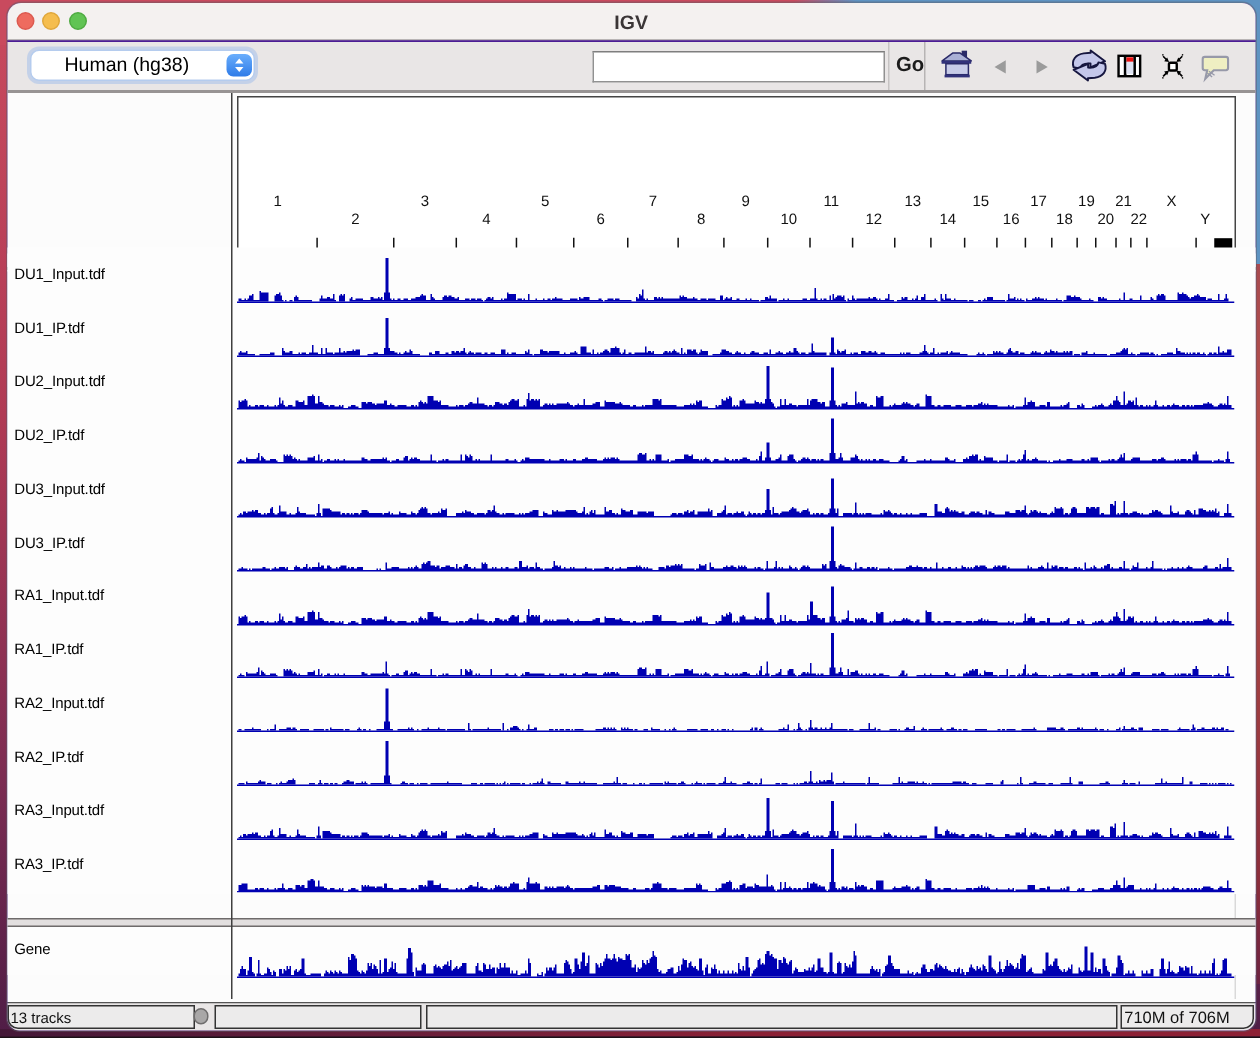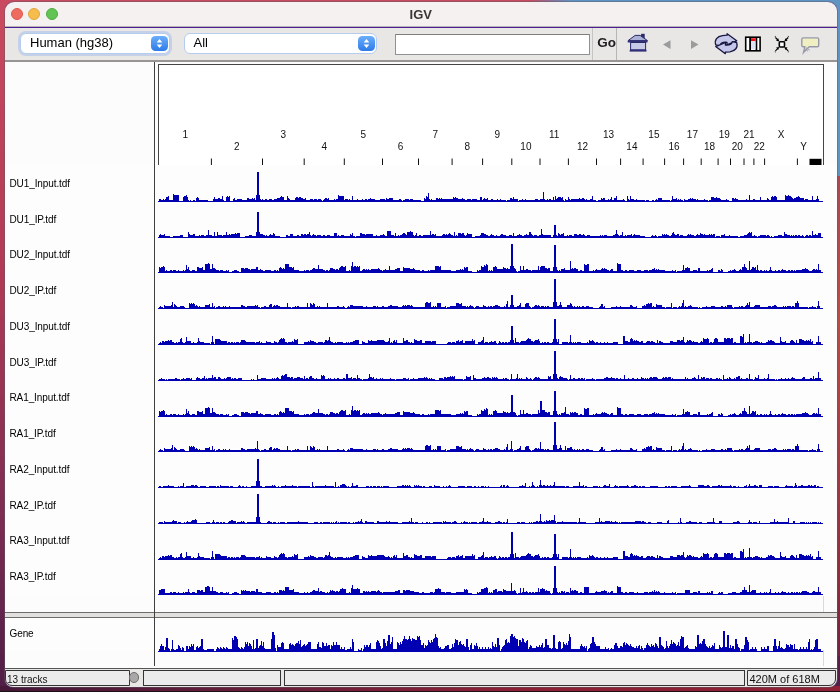--- a/index.html
+++ b/index.html
@@ -15,21 +15,21 @@
 #titlebar{position:absolute;left:0;top:0;width:100%;height:25px;background:#f4f1f0;
  border-radius:9px 9px 0 0;border-bottom:1px solid #b9b5b5}
 .tl{position:absolute;top:6.3px;width:12px;height:12px;border-radius:50%}
 #tl1{left:6.5px;background:#ee6b5f;border:.5px solid #dc5a50}
 #tl2{left:23.5px;background:#f5bd4e;border:.5px solid #e0a73b}
 #tl3{left:41.5px;background:#61c454;border:.5px solid #4fab42}
 #title{position:absolute;top:5px;width:100%;text-align:center;font-size:13px;font-weight:bold;color:#3a3536}
 #toolbar{position:absolute;left:0;top:26px;width:100%;height:34px;background:#e9e6e6;
  border-bottom:2px solid #989494}
 .combo{position:absolute;top:5px;height:21px;background:#fff;border:1.5px solid #b5ccee;
- border-radius:6px;font-size:13px;color:#000;line-height:18px;padding-left:9px}
+ border-radius:6px;font-size:13px;color:#000;line-height:18px;padding-left:22px}
 #combo1{left:15.5px;width:150px;box-shadow:0 0 0 2px rgba(150,185,235,.45)}
 #combo2{left:179px;width:193.5px}
 .cbtn{position:absolute;right:1.5px;top:1.5px;width:17px;height:15px;border-radius:4.5px;
  background:linear-gradient(#6aaefc,#2e7be8)}
 .cbtn svg{position:absolute;left:0;top:0}
 #field{position:absolute;left:390.5px;top:6px;width:195px;height:20.5px;background:#fff;
  border:1px solid #919191;border-top-color:#7e7e7e}
 #gobox{position:absolute;left:587.5px;top:0;width:25px;height:32px;border-left:1px solid #c6c3c3;
  border-right:1px solid #b7b4b4;text-align:right;font-size:13.5px;font-weight:700;color:#1c1c1c;line-height:30px}
 #content{position:absolute;left:0;top:60px;width:100%;height:605.5px;background:#fcfcfc}
@@ -70,25 +70,20 @@
 <div id="bgbot2"></div>
 <div id="win">
  <div id="titlebar">
   <div class="tl" id="tl1"></div>
       <div class="tl" id="tl2"></div>
       <div class="tl" id="tl3"></div>
   <div id="title">IGV</div>
  </div>
  <div id="toolbar">
   <div class="combo" id="combo1">Human (hg38)<div class="cbtn">
-          <svg width="17" height="15">
-   <path d="M8.5 3 L11.3 6.4 H5.7 Z M8.5 12 L5.7 8.6 H11.3 Z" fill="#fff"></path>
-          </svg>
-        </div></div>
-  <div class="combo" id="combo2">All<div class="cbtn">
           <svg width="17" height="15">
    <path d="M8.5 3 L11.3 6.4 H5.7 Z M8.5 12 L5.7 8.6 H11.3 Z" fill="#fff"></path>
           </svg>
         </div></div>
   <div id="field"></div>
   <div id="gobox">Go</div>
   <svg id="icons" style="position:absolute;left:0;top:0" width="835.5" height="34" viewBox="4.5 28 835.5 34">
 
    <g>
     <rect x="640.6" y="33.8" width="3.6" height="5.5" fill="#2a2a68"></rect>
@@ -233,14 +228,14 @@
           <path class="bl" d="M0 33.5H665"></path>
           <path class="bar" d="M1.5 33.0V31.0M2.5 33.0V28.0M3.5 33.0V26.0M4.5 33.0V28.0M5.5 33.0V28.0M6.5 33.0V32.0M7.5 33.0V29.0M8.5 33.0V20.0M9.5 33.0V20.0M10.5 33.0V30.0M11.5 33.0V31.0M13.5 33.0V31.0M14.5 33.0V22.0M15.5 33.0V31.0M16.5 33.0V32.0M17.5 33.0V32.0M18.5 33.0V31.0M19.5 33.0V31.0M20.5 33.0V27.0M21.5 33.0V28.0M22.5 33.0V30.0M23.5 33.0V32.0M24.5 33.0V29.0M25.5 33.0V30.0M28.5 33.0V28.0M29.5 33.0V28.0M30.5 33.0V31.0M31.5 33.0V28.0M32.5 33.0V29.0M33.5 33.0V26.0M34.5 33.0V28.0M35.5 33.0V26.0M36.5 33.0V32.0M37.5 33.0V32.0M38.5 33.0V29.0M39.5 33.0V28.0M40.5 33.0V30.0M41.5 33.0V29.0M42.5 33.0V28.0M43.5 33.0V21.0M44.5 33.0V21.0M45.5 33.0V31.0M46.5 33.0V32.0M47.5 33.0V32.0M48.5 33.0V32.0M49.5 33.0V31.0M50.5 33.0V31.0M51.5 33.0V31.0M52.5 33.0V31.0M53.5 33.0V31.0M54.5 33.0V31.0M55.5 33.0V31.0M58.5 33.0V31.0M59.5 33.0V29.0M60.5 33.0V30.0M61.5 33.0V31.0M62.5 33.0V29.0M63.5 33.0V30.0M64.5 33.0V31.0M65.5 33.0V29.0M66.5 33.0V30.0M67.5 33.0V31.0M68.5 33.0V29.0M69.5 33.0V30.0M70.5 33.0V31.0M71.5 33.0V31.0M72.5 33.0V31.0M73.5 33.0V31.0M74.5 33.0V20.0M75.5 33.0V22.0M76.5 33.0V18.0M77.5 33.0V18.0M78.5 33.0V19.0M79.5 33.0V21.0M80.5 33.0V29.0M81.5 33.0V30.0M82.5 33.0V31.0M83.5 33.0V29.0M84.5 33.0V30.0M85.5 33.0V31.0M86.5 33.0V29.0M87.5 33.0V24.0M88.5 33.0V26.0M89.5 33.0V24.0M90.5 33.0V28.0M91.5 33.0V25.0M92.5 33.0V26.0M93.5 33.0V28.0M94.5 33.0V31.0M95.5 33.0V22.0M96.5 33.0V31.0M97.5 33.0V30.0M98.5 33.0V21.0M99.5 33.0V21.0M100.5 33.0V30.0M101.5 33.0V28.0M102.5 33.0V27.0M103.5 33.0V23.0M104.5 33.0V28.0M105.5 33.0V24.0M106.5 33.0V30.0M107.5 33.0V31.0M108.5 33.0V31.0M109.5 33.0V31.0M110.5 33.0V31.0M111.5 33.0V31.0M112.5 33.0V31.0M113.5 33.0V21.0M114.5 33.0V14.0M115.5 33.0V14.0M116.5 33.0V17.0M117.5 33.0V30.0M119.5 33.0V27.0M120.5 33.0V29.0M121.5 33.0V29.0M122.5 33.0V29.0M123.5 33.0V25.0M124.5 33.0V24.0M125.5 33.0V25.0M126.5 33.0V31.0M127.5 33.0V31.0M128.5 33.0V31.0M129.5 33.0V31.0M130.5 33.0V31.0M131.5 33.0V26.0M132.5 33.0V25.0M133.5 33.0V27.0M134.5 33.0V26.0M135.5 33.0V27.0M136.5 33.0V28.0M137.5 33.0V26.0M138.5 33.0V25.0M139.5 33.0V25.0M140.5 33.0V23.0M141.5 33.0V26.0M142.5 33.0V22.0M143.5 33.0V29.0M144.5 33.0V28.0M145.5 33.0V27.0M146.5 33.0V26.0M147.5 33.0V28.0M148.5 33.0V27.0M149.5 33.0V26.0M150.5 33.0V24.0M151.5 33.0V24.0M152.5 33.0V24.0M153.5 33.0V31.0M154.5 33.0V31.0M155.5 33.0V31.0M156.5 33.0V31.0M157.5 33.0V31.0M158.5 33.0V31.0M159.5 33.0V26.0M160.5 33.0V24.0M161.5 33.0V29.0M162.5 33.0V29.0M163.5 33.0V30.0M164.5 33.0V24.0M165.5 33.0V25.0M166.5 33.0V28.0M167.5 33.0V28.0M168.5 33.0V25.0M169.5 33.0V28.0M170.5 33.0V27.0M171.5 33.0V27.0M172.5 33.0V31.0M173.5 33.0V27.0M174.5 33.0V28.0M175.5 33.0V24.0M176.5 33.0V27.0M177.5 33.0V27.0M178.5 33.0V24.0M179.5 33.0V27.0M180.5 33.0V27.0M181.5 33.0V27.0M182.5 33.0V31.0M183.5 33.0V29.0M184.5 33.0V31.0M185.5 33.0V31.0M186.5 33.0V29.0M187.5 33.0V32.0M188.5 33.0V32.0M189.5 33.0V31.0M190.5 33.0V31.0M191.5 33.0V31.0M192.5 33.0V29.0M193.5 33.0V31.0M194.5 33.0V21.0M195.5 33.0V24.0M200.5 33.0V31.0M201.5 33.0V32.0M202.5 33.0V32.0M203.5 33.0V30.0M205.5 33.0V31.0M206.5 33.0V27.0M207.5 33.0V29.0M208.5 33.0V27.0M209.5 33.0V27.0M210.5 33.0V29.0M211.5 33.0V27.0M212.5 33.0V25.0M213.5 33.0V31.0M214.5 33.0V31.0M215.5 33.0V31.0M216.5 33.0V31.0M217.5 33.0V31.0M218.5 33.0V24.0M219.5 33.0V22.0M220.5 33.0V23.0M221.5 33.0V25.0M222.5 33.0V28.0M223.5 33.0V31.0M224.5 33.0V30.0M225.5 33.0V21.0M226.5 33.0V21.0M227.5 33.0V25.0M228.5 33.0V28.0M229.5 33.0V23.0M230.5 33.0V17.0M231.5 33.0V17.0M232.5 33.0V26.0M233.5 33.0V24.0M234.5 33.0V19.0M235.5 33.0V31.0M236.5 33.0V31.0M237.5 33.0V31.0M238.5 33.0V31.0M239.5 33.0V24.0M240.5 33.0V25.0M241.5 33.0V27.0M242.5 33.0V24.0M243.5 33.0V26.0M244.5 33.0V23.0M245.5 33.0V21.0M246.5 33.0V18.0M247.5 33.0V21.0M248.5 33.0V21.0M249.5 33.0V22.0M250.5 33.0V21.0M251.5 33.0V18.0M252.5 33.0V21.0M253.5 33.0V23.0M254.5 33.0V20.0M255.5 33.0V21.0M256.5 33.0V21.0M257.5 33.0V22.0M258.5 33.0V22.0M259.5 33.0V18.0M260.5 33.0V19.0M261.5 33.0V18.0M262.5 33.0V22.0M263.5 33.0V27.0M264.5 33.0V27.0M265.5 33.0V25.0M266.5 33.0V30.0M267.5 33.0V27.0M268.5 33.0V28.0M269.5 33.0V27.0M270.5 33.0V22.0M271.5 33.0V24.0M272.5 33.0V25.0M273.5 33.0V22.0M274.5 33.0V24.0M275.5 33.0V21.0M276.5 33.0V20.0M277.5 33.0V16.0M278.5 33.0V19.0M279.5 33.0V20.0M280.5 33.0V28.0M281.5 33.0V30.0M282.5 33.0V29.0M283.5 33.0V31.0M284.5 33.0V31.0M285.5 33.0V31.0M286.5 33.0V30.0M287.5 33.0V28.0M288.5 33.0V28.0M289.5 33.0V27.0M290.5 33.0V27.0M291.5 33.0V31.0M292.5 33.0V31.0M293.5 33.0V30.0M294.5 33.0V26.0M295.5 33.0V29.0M296.5 33.0V25.0M297.5 33.0V21.0M298.5 33.0V22.0M299.5 33.0V22.0M300.5 33.0V27.0M301.5 33.0V24.0M302.5 33.0V23.0M303.5 33.0V26.0M304.5 33.0V27.0M305.5 33.0V26.0M306.5 33.0V28.0M307.5 33.0V29.0M308.5 33.0V21.0M309.5 33.0V21.0M310.5 33.0V29.0M311.5 33.0V32.0M312.5 33.0V27.0M313.5 33.0V25.0M314.5 33.0V31.0M315.5 33.0V31.0M316.5 33.0V27.0M317.5 33.0V28.0M318.5 33.0V25.0M319.5 33.0V28.0M320.5 33.0V31.0M321.5 33.0V29.0M322.5 33.0V31.0M323.5 33.0V31.0M324.5 33.0V29.0M325.5 33.0V31.0M326.5 33.0V31.0M327.5 33.0V29.0M328.5 33.0V31.0M329.5 33.0V31.0M330.5 33.0V29.0M331.5 33.0V31.0M332.5 33.0V30.0M333.5 33.0V31.0M334.5 33.0V24.0M335.5 33.0V28.0M336.5 33.0V29.0M337.5 33.0V26.0M338.5 33.0V29.0M339.5 33.0V20.0M340.5 33.0V20.0M341.5 33.0V27.0M343.5 33.0V31.0M344.5 33.0V29.0M345.5 33.0V28.0M346.5 33.0V27.0M347.5 33.0V22.0M348.5 33.0V21.0M349.5 33.0V25.0M350.5 33.0V24.0M351.5 33.0V25.0M352.5 33.0V18.0M353.5 33.0V16.0M354.5 33.0V16.0M355.5 33.0V19.0M356.5 33.0V18.0M357.5 33.0V20.0M358.5 33.0V21.0M359.5 33.0V21.0M360.5 33.0V28.0M361.5 33.0V22.0M362.5 33.0V22.0M363.5 33.0V24.0M364.5 33.0V20.0M365.5 33.0V21.0M366.5 33.0V24.0M367.5 33.0V25.0M368.5 33.0V23.0M369.5 33.0V22.0M370.5 33.0V31.0M371.5 33.0V29.0M372.5 33.0V27.0M373.5 33.0V28.0M374.5 33.0V30.0M375.5 33.0V30.0M376.5 33.0V30.0M377.5 33.0V30.0M378.5 33.0V28.0M379.5 33.0V29.0M380.5 33.0V29.0M381.5 33.0V27.0M382.5 33.0V29.0M383.5 33.0V27.0M384.5 33.0V25.0M385.5 33.0V30.0M386.5 33.0V29.0M387.5 33.0V21.0M388.5 33.0V21.0M389.5 33.0V27.0M390.5 33.0V27.0M391.5 33.0V30.0M392.5 33.0V30.0M393.5 33.0V31.0M394.5 33.0V30.0M395.5 33.0V17.0M396.5 33.0V17.0M397.5 33.0V30.0M398.5 33.0V31.0M399.5 33.0V31.0M400.5 33.0V24.0M401.5 33.0V23.0M402.5 33.0V24.0M403.5 33.0V31.0M404.5 33.0V30.0M405.5 33.0V24.0M406.5 33.0V26.0M407.5 33.0V27.0M408.5 33.0V25.0M409.5 33.0V27.0M410.5 33.0V23.0M411.5 33.0V16.0M412.5 33.0V19.0M413.5 33.0V31.0M414.5 33.0V31.0M415.5 33.0V31.0M416.5 33.0V31.0M417.5 33.0V31.0M418.5 33.0V31.0M419.5 33.0V31.0M420.5 33.0V31.0M421.5 33.0V31.0M422.5 33.0V28.0M423.5 33.0V26.0M424.5 33.0V28.0M425.5 33.0V29.0M426.5 33.0V28.0M427.5 33.0V30.0M428.5 33.0V28.0M430.5 33.0V31.0M431.5 33.0V30.0M432.5 33.0V26.0M433.5 33.0V25.0M434.5 33.0V19.0M435.5 33.0V19.0M436.5 33.0V24.0M437.5 33.0V26.0M438.5 33.0V28.0M439.5 33.0V28.0M440.5 33.0V28.0M441.5 33.0V28.0M442.5 33.0V31.0M443.5 33.0V31.0M444.5 33.0V31.0M445.5 33.0V31.0M446.5 33.0V31.0M447.5 33.0V29.0M448.5 33.0V31.0M449.5 33.0V31.0M450.5 33.0V30.0M451.5 33.0V32.0M452.5 33.0V31.0M453.5 33.0V30.0M454.5 33.0V31.0M455.5 33.0V31.0M456.5 33.0V27.0M457.5 33.0V25.0M458.5 33.0V25.0M459.5 33.0V28.0M460.5 33.0V30.0M461.5 33.0V30.0M462.5 33.0V28.0M463.5 33.0V28.0M464.5 33.0V29.0M465.5 33.0V25.0M466.5 33.0V24.0M467.5 33.0V27.0M468.5 33.0V25.0M469.5 33.0V26.0M470.5 33.0V27.0M471.5 33.0V28.0M472.5 33.0V26.0M473.5 33.0V28.0M474.5 33.0V29.0M475.5 33.0V29.0M476.5 33.0V30.0M477.5 33.0V30.0M478.5 33.0V28.0M479.5 33.0V30.0M480.5 33.0V28.0M481.5 33.0V27.0M482.5 33.0V31.0M483.5 33.0V28.0M484.5 33.0V30.0M485.5 33.0V32.0M486.5 33.0V30.0M487.5 33.0V30.0M488.5 33.0V27.0M489.5 33.0V25.0M490.5 33.0V27.0M491.5 33.0V28.0M492.5 33.0V29.0M493.5 33.0V26.0M494.5 33.0V28.0M495.5 33.0V27.0M496.5 33.0V29.0M497.5 33.0V25.0M498.5 33.0V26.0M499.5 33.0V28.0M500.5 33.0V30.0M501.5 33.0V19.0M502.5 33.0V19.0M503.5 33.0V27.0M504.5 33.0V28.0M505.5 33.0V29.0M506.5 33.0V31.0M507.5 33.0V30.0M508.5 33.0V23.0M509.5 33.0V28.0M510.5 33.0V30.0M511.5 33.0V28.0M512.5 33.0V26.0M513.5 33.0V22.0M514.5 33.0V26.0M515.5 33.0V24.0M516.5 33.0V25.0M517.5 33.0V26.0M518.5 33.0V28.0M519.5 33.0V27.0M520.5 33.0V24.0M521.5 33.0V28.0M522.5 33.0V21.0M523.5 33.0V18.0M524.5 33.0V19.0M525.5 33.0V19.0M526.5 33.0V30.0M527.5 33.0V29.0M528.5 33.0V28.0M529.5 33.0V27.0M530.5 33.0V30.0M531.5 33.0V31.0M532.5 33.0V31.0M533.5 33.0V31.0M534.5 33.0V31.0M535.5 33.0V31.0M536.5 33.0V31.0M537.5 33.0V28.0M538.5 33.0V29.0M539.5 33.0V17.0M540.5 33.0V17.0M541.5 33.0V26.0M542.5 33.0V25.0M543.5 33.0V26.0M544.5 33.0V23.0M545.5 33.0V21.0M546.5 33.0V21.0M547.5 33.0V26.0M548.5 33.0V28.0M549.5 33.0V29.0M550.5 33.0V30.0M551.5 33.0V28.0M552.5 33.0V30.0M553.5 33.0V29.0M554.5 33.0V27.0M555.5 33.0V28.0M556.5 33.0V25.0M557.5 33.0V31.0M558.5 33.0V31.0M559.5 33.0V31.0M560.5 33.0V31.0M561.5 33.0V27.0M562.5 33.0V29.0M563.5 33.0V30.0M564.5 33.0V29.0M565.5 33.0V13.0M566.5 33.0V13.0M567.5 33.0V29.0M568.5 33.0V29.0M569.5 33.0V17.0M570.5 33.0V17.0M571.5 33.0V30.0M572.5 33.0V27.0M573.5 33.0V30.0M574.5 33.0V28.0M575.5 33.0V28.0M576.5 33.0V31.0M577.5 33.0V21.0M578.5 33.0V21.0M579.5 33.0V26.0M580.5 33.0V29.0M581.5 33.0V30.0M583.5 33.0V31.0M584.5 33.0V31.0M585.5 33.0V31.0M586.5 33.0V27.0M587.5 33.0V19.0M588.5 33.0V19.0M589.5 33.0V22.0M590.5 33.0V24.0M591.5 33.0V32.0M592.5 33.0V31.0M593.5 33.0V31.0M594.5 33.0V29.0M595.5 33.0V31.0M596.5 33.0V31.0M597.5 33.0V29.0M598.5 33.0V31.0M603.5 33.0V29.0M604.5 33.0V31.0M605.5 33.0V31.0M606.5 33.0V29.0M607.5 33.0V31.0M608.5 33.0V31.0M609.5 33.0V28.0M610.5 33.0V28.0M615.5 33.0V28.0M616.5 33.0V21.0M617.5 33.0V21.0M618.5 33.0V28.0M619.5 33.0V31.0M620.5 33.0V28.0M621.5 33.0V23.0M622.5 33.0V30.0M623.5 33.0V29.0M624.5 33.0V30.0M625.5 33.0V31.0M626.5 33.0V31.0M627.5 33.0V30.0M628.5 33.0V26.0M629.5 33.0V27.0M630.5 33.0V27.0M631.5 33.0V29.0M632.5 33.0V26.0M633.5 33.0V27.0M634.5 33.0V27.0M635.5 33.0V31.0M636.5 33.0V26.0M637.5 33.0V31.0M638.5 33.0V31.0M639.5 33.0V31.0M640.5 33.0V32.0M641.5 33.0V31.0M642.5 33.0V29.0M643.5 33.0V31.0M644.5 33.0V31.0M645.5 33.0V29.0M646.5 33.0V31.0M647.5 33.0V31.0M648.5 33.0V29.0M649.5 33.0V31.0M650.5 33.0V24.0M651.5 33.0V21.0M652.5 33.0V32.0M653.5 33.0V31.0M654.5 33.0V32.0M655.5 33.0V31.0M656.5 33.0V29.0M657.5 33.0V22.0M658.5 33.0V21.0M659.5 33.0V21.0M660.5 33.0V31.0M661.5 33.0V31.0M662.5 33.0V31.0"></path>
         </svg>
   </div>
  </div>
  <div id="statusbar">
   <div class="sbox" id="sb1">13 tracks</div>
   <div id="sbcirc"></div>
   <div class="sbox" id="sb2"></div>
   <div class="sbox" id="sb3"></div>
-  <div class="sbox" id="sb4">420M of 618M</div>
+  <div class="sbox" id="sb4">710M of 706M</div>
  </div>
 </div>
 </body></html>

